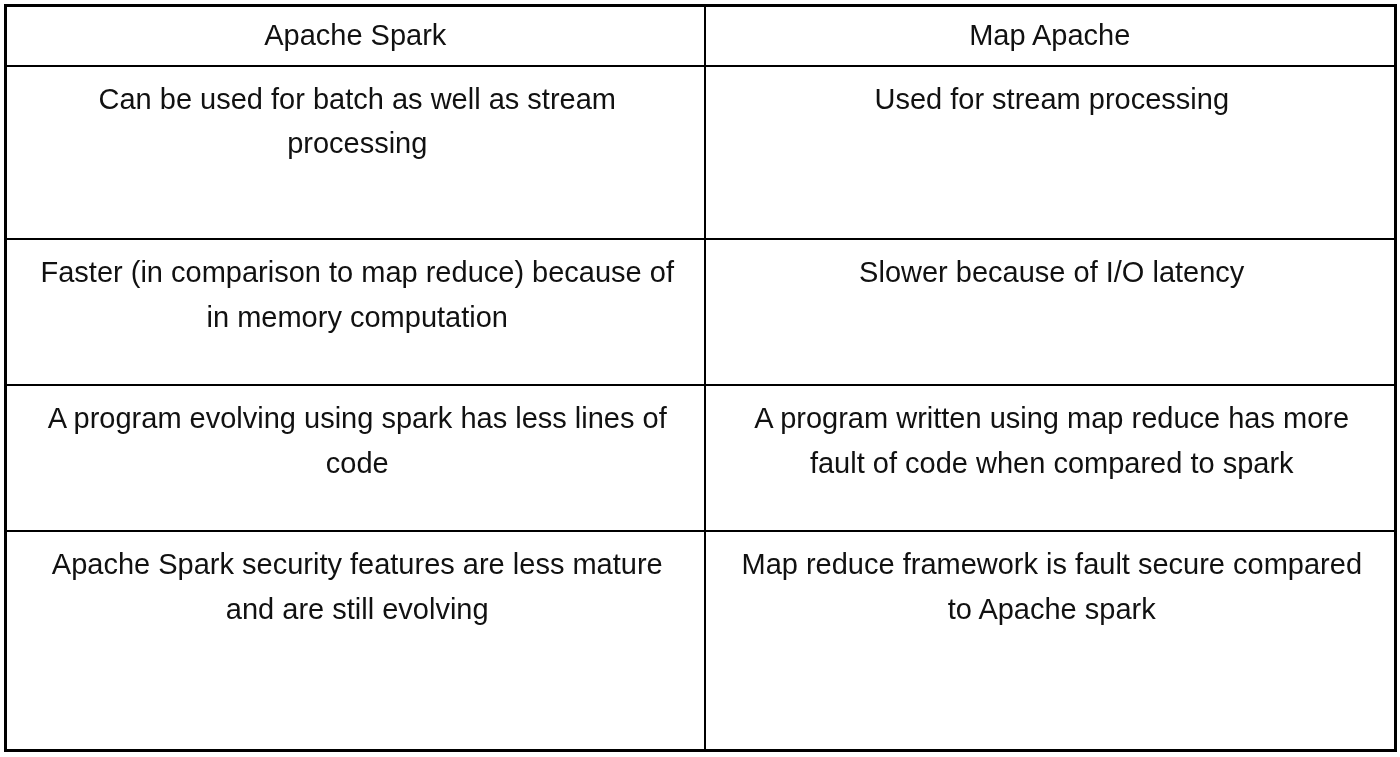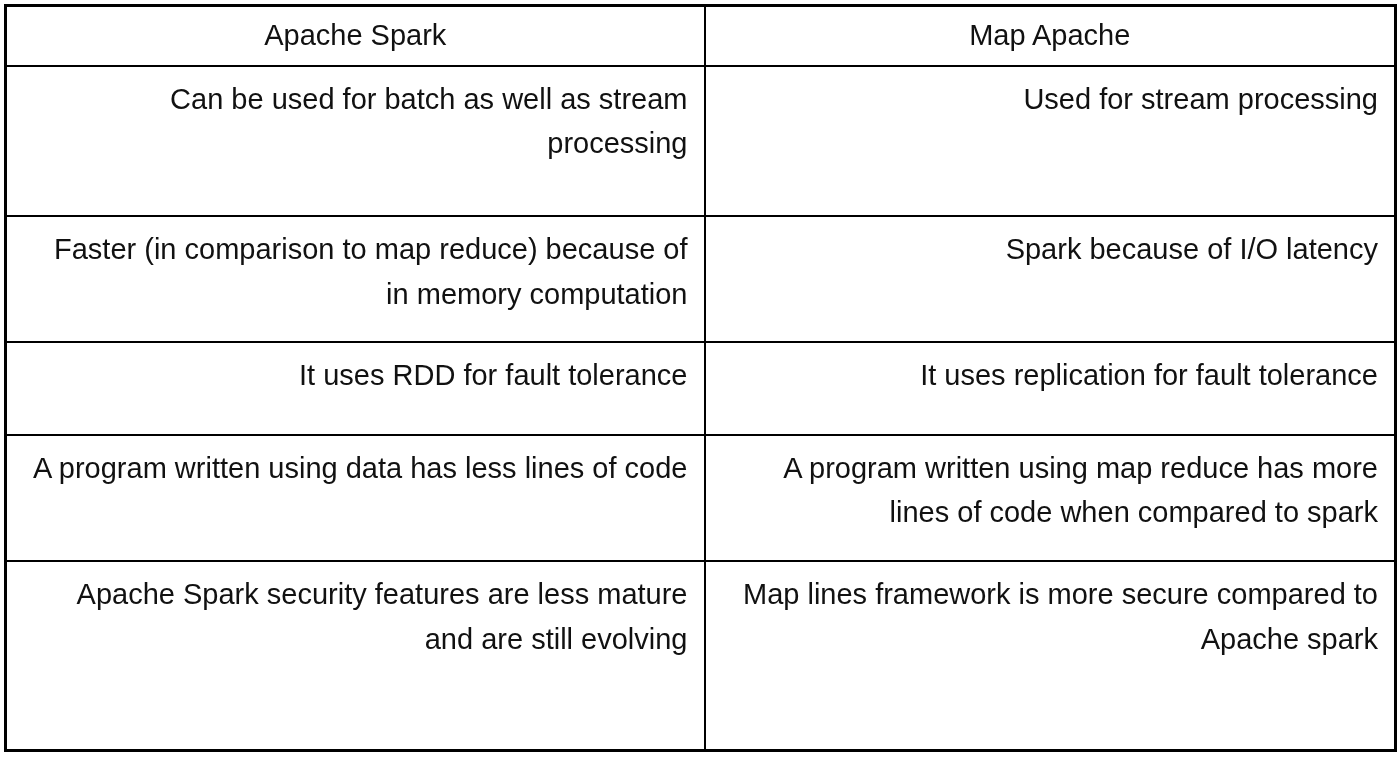--- a/index.html
+++ b/index.html
@@ -45,21 +45,21 @@
   table.cmp tbody tr:last-child > * { border-bottom: 3px solid #000000; }
 
   table.cmp th {
     font-weight: 400;
     text-align: center;
     vertical-align: middle;
     padding: 6px 10px;
     height: 60px;
   }
   table.cmp td {
-    text-align: right;
+    text-align: center;
     padding: 10px 16px 10px 20px;
   }
   col.c-left  { width: 699px; }
   col.c-right { width: 691px; }
 
   tr.row-0 td { height: 133px; }
   tr.row-1 td { height: 103px; }
   tr.row-2 td { height: 110px; }
   tr.row-3 td { height: 82px;  }
   tr.row-4 td { height: 108px; }
@@ -80,29 +80,25 @@
         <th>Map Apache</th>
       </tr>
     </thead>
     <tbody>
       <tr class="row-0">
         <td>Can be used for batch as well as stream processing</td>
         <td>Used for stream processing</td>
       </tr>
       <tr class="row-1">
         <td>Faster (in comparison to map reduce) because of in memory computation</td>
-        <td>Spark because of I/O latency</td>
-      </tr>
-      <tr class="row-3">
-        <td>It uses RDD for fault tolerance</td>
-        <td>It uses replication for fault tolerance</td>
+        <td>Slower because of I/O latency</td>
       </tr>
       <tr class="row-4">
-        <td>A program written using data has less lines of code</td>
-        <td>A program written using map reduce has more lines of code when compared to spark</td>
+        <td>A program evolving using spark has less lines of code</td>
+        <td>A program written using map reduce has more fault of code when compared to spark</td>
       </tr>
       <tr class="row-5">
         <td>Apache Spark security features are less mature and are still evolving</td>
-        <td>Map lines framework is more secure compared to Apache spark</td>
+        <td>Map reduce framework is fault secure compared to Apache spark</td>
       </tr>
     </tbody>
   </table>
 </div>
 
 </body></html>

